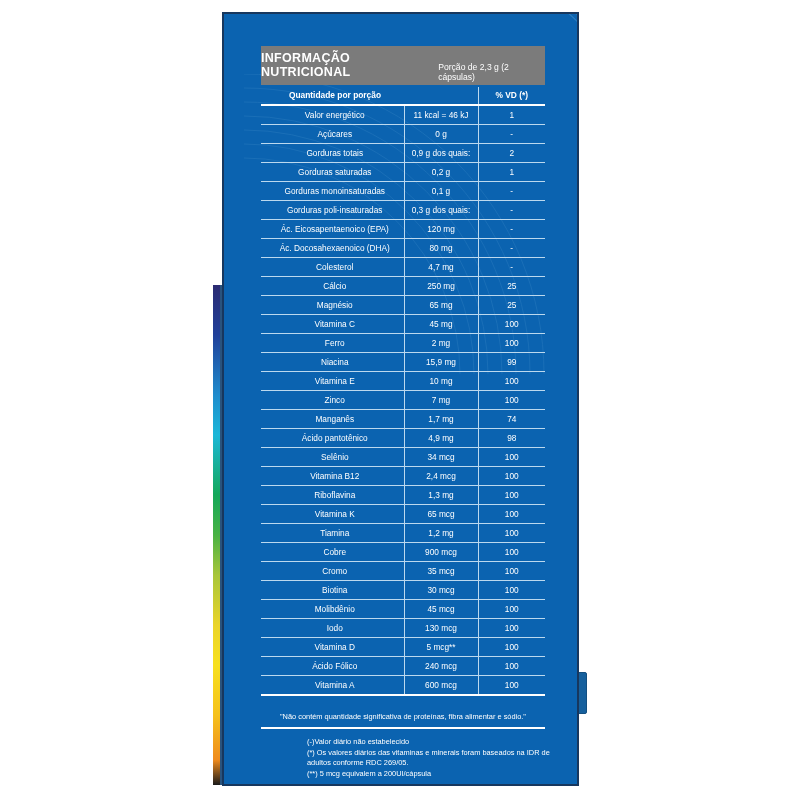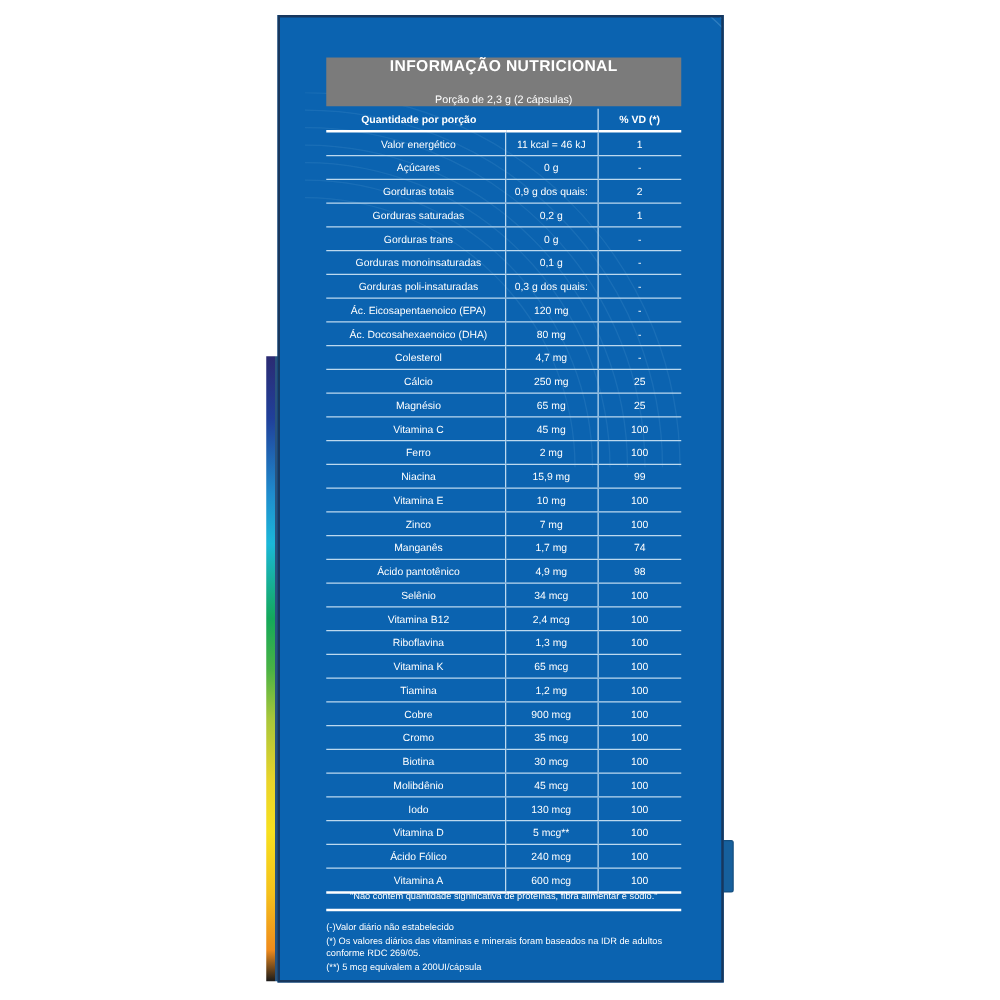--- a/index.html
+++ b/index.html
@@ -98,21 +98,20 @@
 
   
   #title-box {
     position: absolute;
     left: 37px;
     top: 32px;
     width: 284px;
     height: 39px;
     background: #7b7b7b;
     display: flex;
-    flex-direction: column;
     align-items: center;
     justify-content: center;
     color: #ffffff;
   }
   #title-main {
     font-size: 12.5px;
     font-weight: bold;
     letter-spacing: .3px;
     line-height: 1.1;
   }
@@ -188,21 +187,21 @@
   #footnotes {
     position: absolute;
     left: 37px;
     top: 723px;
     width: 290px;
     color: #ffffff;
     font-size: 7.4px;
     line-height: 1.45;
     text-align: left;
   }
-  #footnotes div { white-space: pre-wrap; }
+  #footnotes div { white-space: pre-wrap; margin-left: 46px; }
 </style>
 </head>
 <body>
 
 <div id="stage">
 
   <div id="rainbow"></div>
   <div id="rainbow-shadow"></div>
 
   <div id="side-tab"></div>
@@ -270,25 +269,20 @@
               <td class="cell-name">Gorduras totais</td>
               <td class="cell-qty">0,9 g dos quais:</td>
               <td class="cell-vd">2</td>
             </tr>
             <tr>
               <td class="cell-name">Gorduras  saturadas</td>
               <td class="cell-qty">0,2 g</td>
               <td class="cell-vd">1</td>
             </tr>
             <tr>
-              <td class="cell-name">Gorduras trans</td>
-              <td class="cell-qty">0 g</td>
-              <td class="cell-vd">-</td>
-            </tr>
-            <tr>
               <td class="cell-name">Gorduras monoinsaturadas</td>
               <td class="cell-qty">0,1 g</td>
               <td class="cell-vd">-</td>
             </tr>
             <tr>
               <td class="cell-name">Gorduras poli-insaturadas</td>
               <td class="cell-qty">0,3 g dos quais:</td>
               <td class="cell-vd">-</td>
             </tr>
             <tr>

